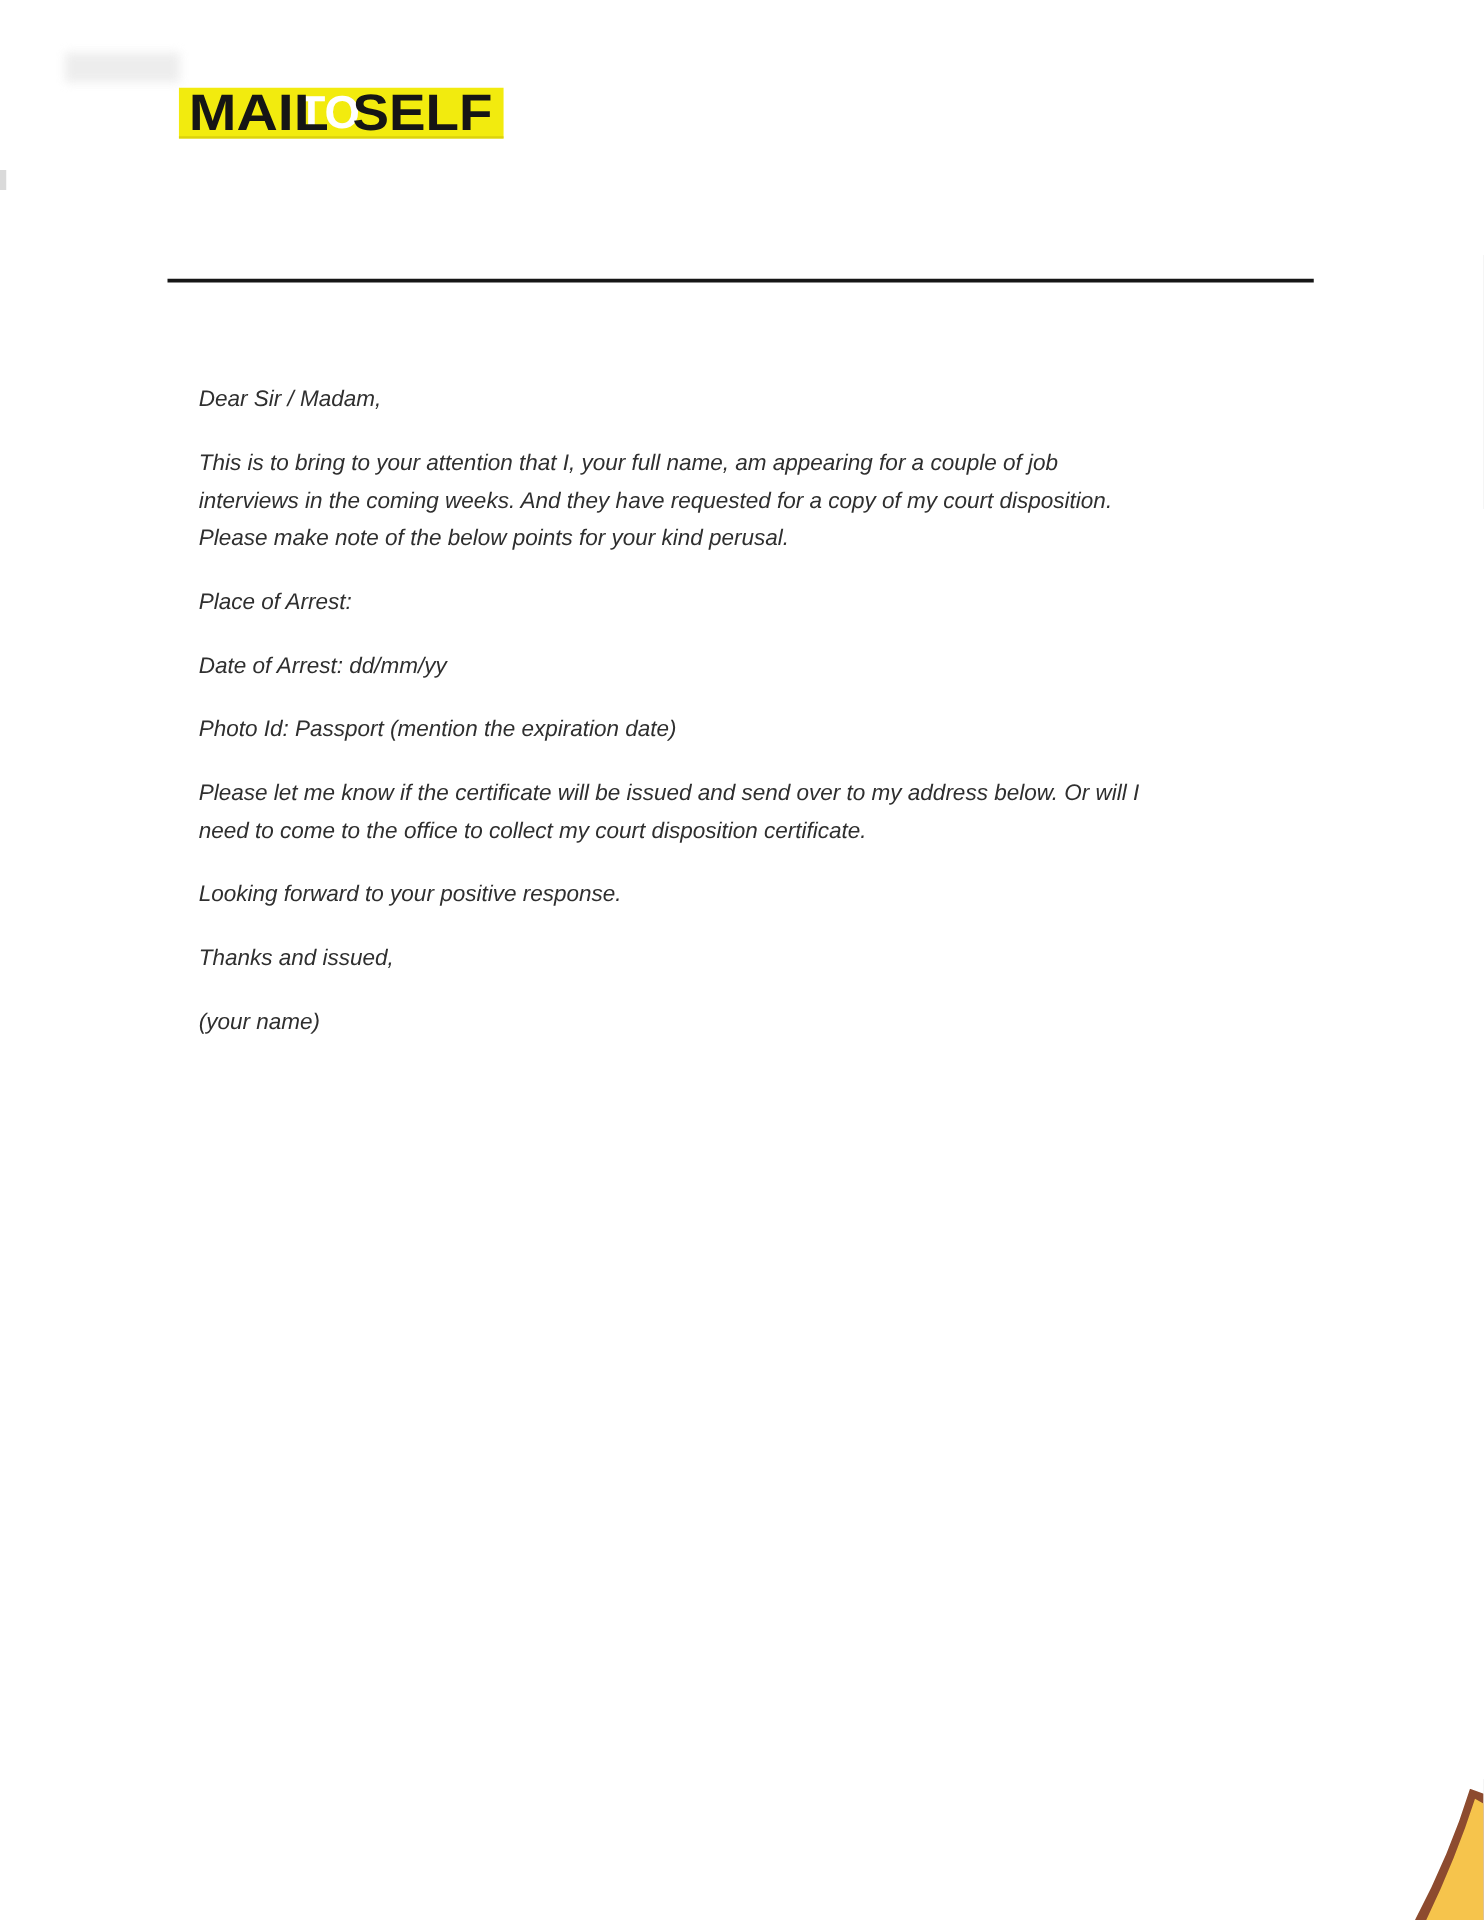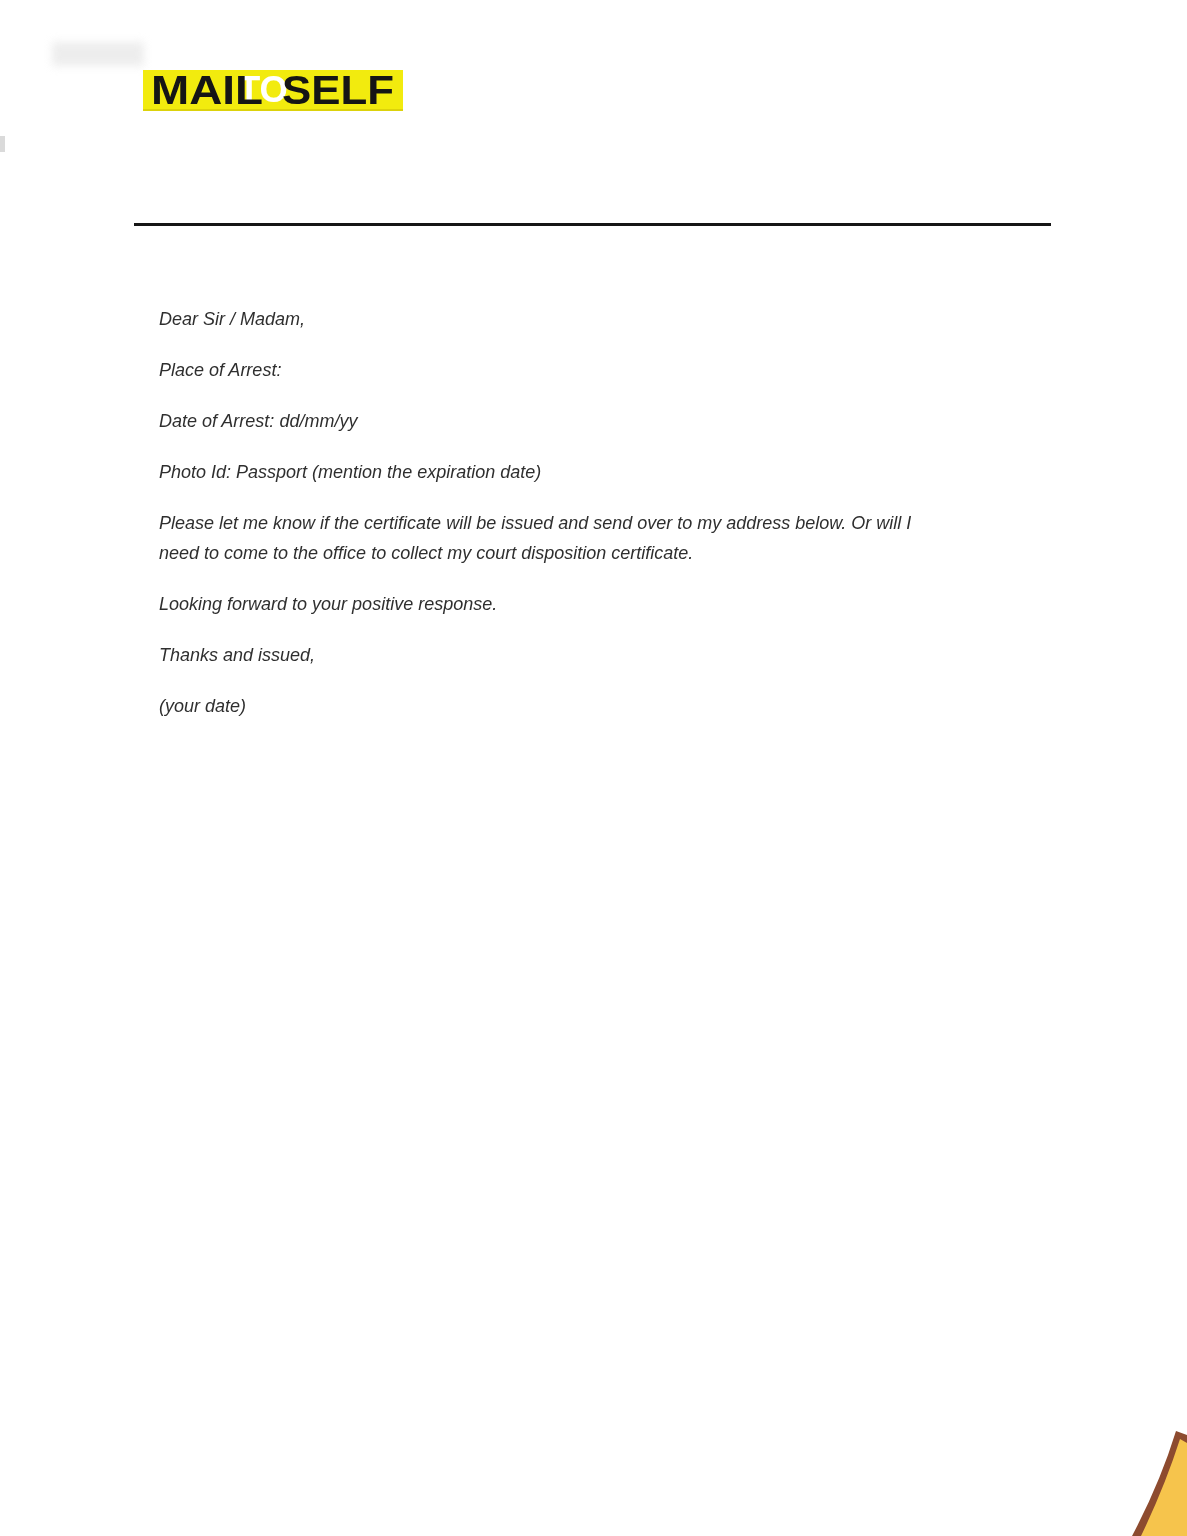--- a/index.html
+++ b/index.html
@@ -83,28 +83,31 @@
     <rect x="0" y="39" width="260" height="2" opacity="0.65" fill="#cfc50a"></rect>
     <text class="logo-text" x="95" y="32" font-size="37" textLength="50" lengthAdjust="spacingAndGlyphs" fill="#ffffff">TO</text>
     <text class="logo-text" x="8" y="34" font-size="41" textLength="112" lengthAdjust="spacingAndGlyphs" fill="#151515">MAIL</text>
     <text class="logo-text" x="139" y="34" font-size="41" textLength="112" lengthAdjust="spacingAndGlyphs" fill="#151515">SELF</text>
   </svg>
 
   <div class="divider" style="background: rgb(22, 22, 22);"></div>
 
   <div class="letter" style="color: rgb(47, 47, 47);">
     <p>Dear Sir / Madam,</p>
+    <p>This is to bring to your attention that I, your full name, am appearing for a couple of job
+interviews in the coming weeks. And they have requested for a copy of my court disposition.
+Please make note of the below points for your kind perusal.</p>
     <p>Place of Arrest:</p>
     <p>Date of Arrest: dd/mm/yy</p>
     <p>Photo Id: Passport (mention the expiration date)</p>
     <p>Please let me know if the certificate will be issued and send over to my address below. Or will I
 need to come to the office to collect my court disposition certificate.</p>
     <p>Looking forward to your positive response.</p>
     <p>Thanks and issued,</p>
-    <p>(your date)</p>
+    <p>(your name)</p>
   </div>
 
   <svg class="corner-wedge" width="55" height="105" viewBox="0 0 55 105" xmlns="http://www.w3.org/2000/svg">
     <path d="M 44,0 Q 28,52 0,105 L 55,105 L 55,4 Z" fill="#8d4b2f"></path>
     <path d="M 48,8 Q 33,55 9,105 L 55,105 L 55,12 Z" fill="#f6c44c"></path>
   </svg>
 
 </div>
 
 </body></html>

